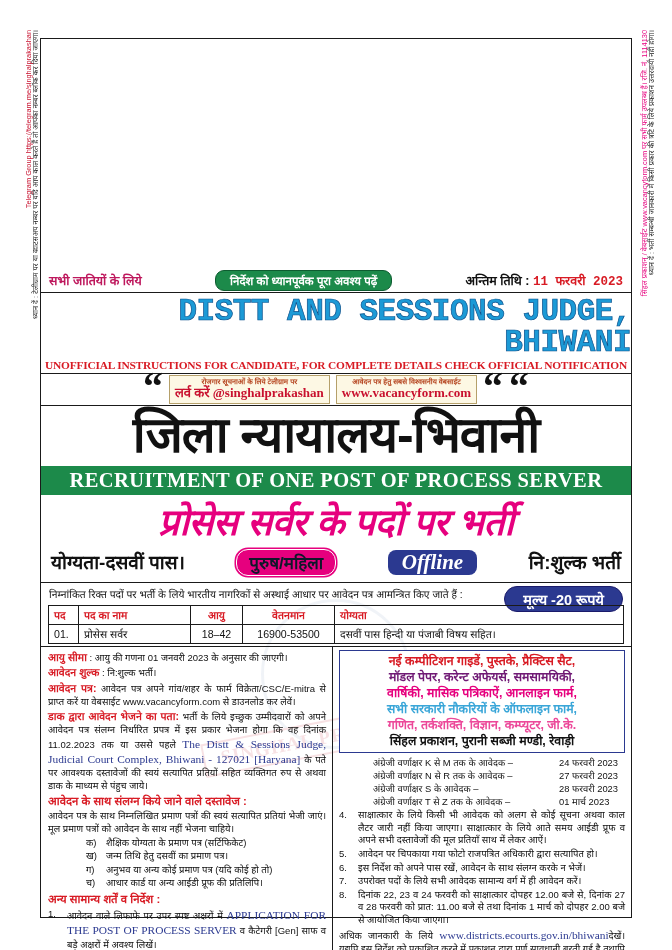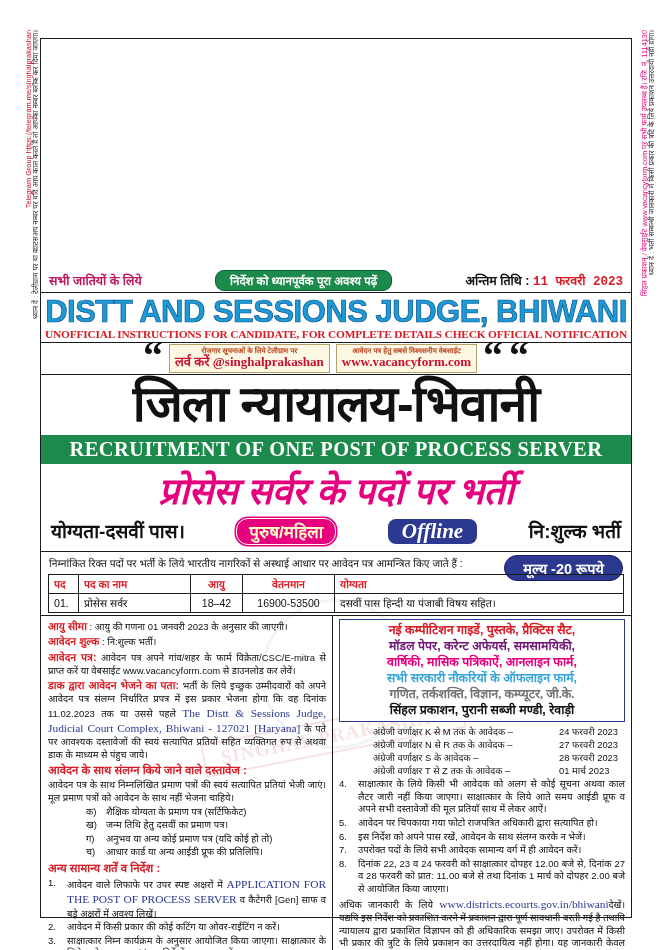--- a/index.html
+++ b/index.html
@@ -69,22 +69,22 @@
     background: #1c8a4a; color: #fff;
     font-size: 11.5px; font-weight: bold;
     padding: 2px 14px; border-radius: 9px;
     border: 1px solid #0d5c30;
   }
   .topbar-right { font-size: 12.5px; font-weight: bold; color: #111; }
   .topbar-right .date { color: #d81b24; font-family: Liberation Mono, monospace; }
 
   
   .maintitle {
-    text-align: center;
-    font-family: Liberation Sans, sans-serif;
+    text-align: right;
+    font-family: Liberation Mono, monospace;
     font-weight: bold;
     font-size: 31px;
     letter-spacing: -0.5px;
     color: #1c9ad6;
     -webkit-text-stroke: 0.7px #0c4f8a;
     line-height: 1.0;
     padding: 3px 0 1px;
   }
   .subtitle {
     text-align: center;
@@ -151,21 +151,21 @@
   }
 
   
   .badgerow {
     display: flex; align-items: center; justify-content: space-between;
     padding: 2px 10px 6px;
     border-bottom: 1.4px solid #1a1a1a;
   }
   .badge-plain { font-size: 19px; font-weight: bold; color: #111; }
   .badge-pink {
-    background: #e6007e; color: #fef9c3;
+    background: #e6007e; color: #0f172a;
     font-size: 17px; font-weight: bold;
     padding: 1px 12px; border-radius: 12px;
     border: 1.5px solid #fff;
     box-shadow: 0 0 0 1.5px #e6007e;
   }
   .badge-blue {
     background: #2b3990; color: #fff;
     font-family: "Liberation Serif", serif;
     font-size: 21px; font-weight: bold;
     padding: 0px 14px; border-radius: 8px;
@@ -249,21 +249,21 @@
     background: #fff;
   }
   .adbox div {
     font-size: 12.4px; font-weight: bold; line-height: 1.3;
     white-space: nowrap;
   }
   .ad-c1 { color: #d81b24; }
   .ad-c2 { color: #701a75; }
   .ad-c3 { color: #e6007e; }
   .ad-c4 { color: #3aa6d8; }
-  .ad-c5 { color: #737373; font-family: Liberation Serif, serif; }
+  .ad-c5 { color: #ec4899; }
   .ad-c6 { color: #111; }
 
   
   .sched { display: flex; font-size: 9.4px; margin-bottom: 0.5px; }
   .sched .s-t { width: 186px; }
   .sched .s-d { flex: 1; }
   .sched-l { margin-left: 34px; }
 
   
   .watermark {

